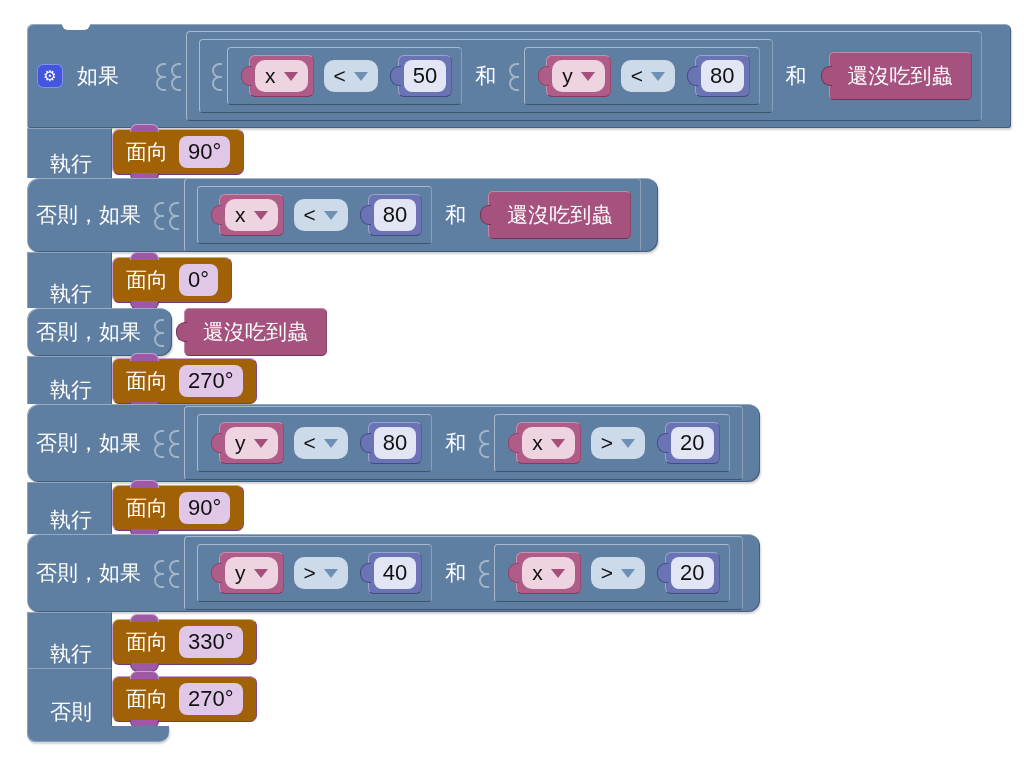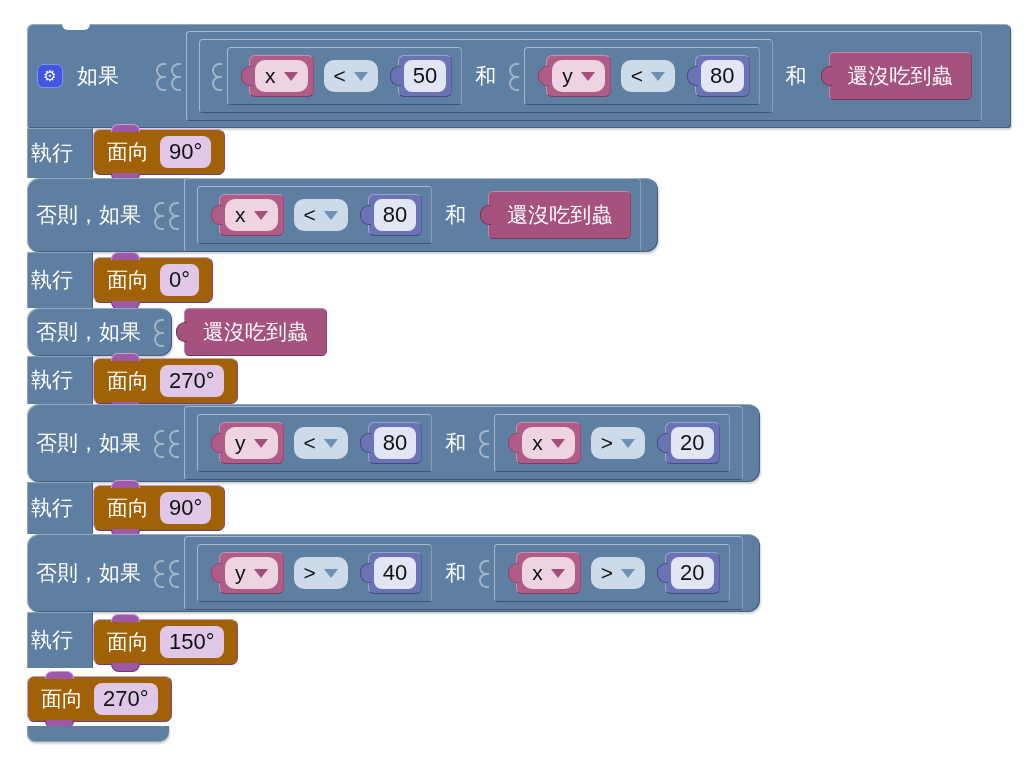--- a/index.html
+++ b/index.html
@@ -12,21 +12,21 @@
   .band{
     position:absolute;left:27px;background:#5f7fa2;
     display:flex;align-items:center;white-space:nowrap;
     box-shadow:inset 1px 1px 0 rgba(255,255,255,.35),
                inset -1px -1px 0 rgba(18,38,58,.35),
                1px 2px 2px rgba(0,0,0,.18);
     border-radius:12px;
   }
   .spine{
     background:#5f7fa2;width:62px;align-self:stretch;flex:none;
-    display:flex;align-items:center;padding-left:4px;
+    display:flex;align-items:flex-end;padding-left:23px;
     box-shadow:inset 1px 1px 0 rgba(255,255,255,.3),
                inset -1px 0 0 rgba(18,38,58,.3);
   }
   .stmt{position:absolute;left:27px;display:flex;align-items:flex-start;}
   .blabel{color:#fff;font-size:21px;margin:0 10px;}
   .toplabel{margin-right:34px;}
   
   .top-notch{position:absolute;left:62px;top:24px;width:28px;height:6px;
     background:#fff;border-radius:0 0 9px 9px;}
   .bottom-bar{position:absolute;left:27px;top:726px;width:142px;height:16px;
@@ -293,25 +293,28 @@
       </span>
     </span>
   </div>
 
   <div class="stmt" style="top:612px;height:56px;">
     <div class="spine" style="height:56px;">
       <span class="blabel" style="margin:0;">執行</span>
     </div>
     <div class="action-block" style="margin-top:7px;">
       <span>面向</span>
-      <span class="field action-field">150°</span>
+      <span class="field action-field">330°</span>
     </div>
   </div>
 
   <div class="stmt" style="top:668px;height:58px;">
+    <div class="spine" style="height:58px;">
+      <span class="blabel" style="margin:0;">否則</span>
+    </div>
     <div class="action-block" style="margin-top:8px;">
       <span>面向</span>
       <span class="field action-field">270°</span>
     </div>
   </div>
 
   <div class="bottom-bar"></div>
   <div class="top-notch"></div>
 
 </div>

